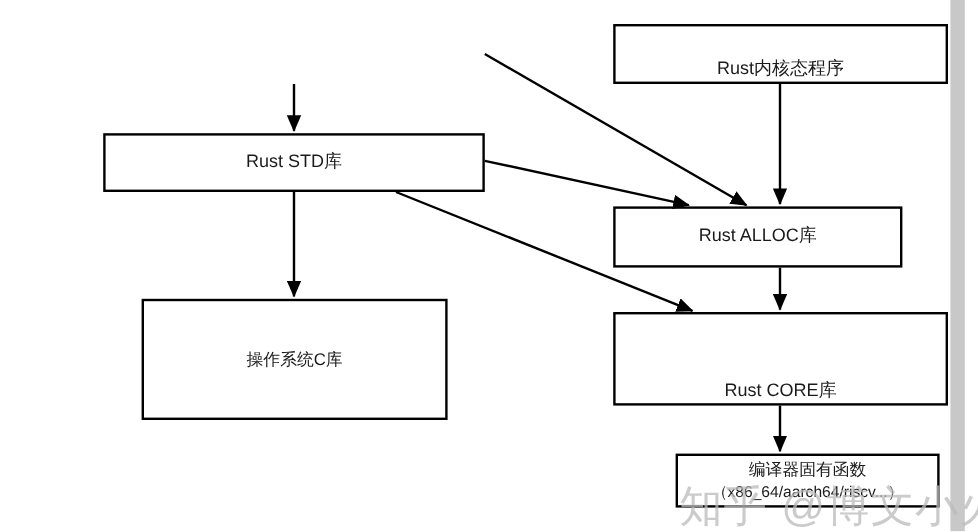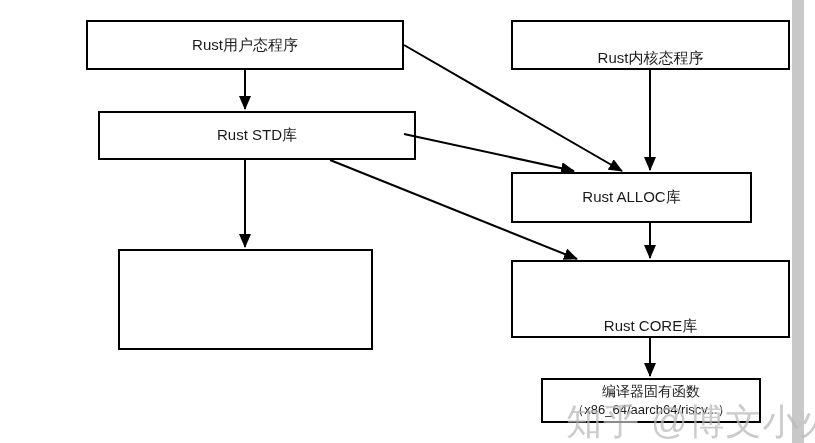--- a/index.html
+++ b/index.html
@@ -34,25 +34,25 @@
     white-space: nowrap;
   }
   .box .label.small {
     font-size: 14px;
   }
   .box .label.tiny {
     font-size: 13px;
   }
   #box-user    { left: 86px;  top: 20px;  width: 318px; height: 50px; }
   #box-kernel  { left: 511px; top: 20px;  width: 279px; height: 50px; justify-content: flex-end; }
-  #box-std     { left: 98px;  top: 111px; width: 318px; height: 49px; }
+  #box-std     { left: 86px;  top: 111px; width: 318px; height: 49px; }
   #box-alloc   { left: 511px; top: 172px; width: 241px; height: 51px; }
   #box-os      { left: 118px; top: 249px; width: 255px; height: 101px; }
   #box-core    { left: 511px; top: 260px; width: 279px; height: 78px; justify-content: flex-end; }
-  #box-intr    { left: 541px; top: 378px; width: 220px; height: 45px; }
+  #box-intr    { left: 563px; top: 378px; width: 220px; height: 45px; }
 
   #arrow-layer {
     position: absolute;
     left: 0; top: 0;
     width: 815px;
     height: 443px;
     z-index: 3;
     pointer-events: none;
   }
   #watermark {
@@ -74,37 +74,35 @@
     height: 443px;
     background: #c8c8c8;
     z-index: 1;
   }
 </style>
 </head>
 <body>
 
 <div id="canvas">
 
-  <div class="box" id="box-user">
-    <span class="label">Rust用户态程序</span>
-  </div>
 
   <div class="box" id="box-kernel">
     <span class="label">Rust内核态程序</span>
   </div>
 
   <div class="box" id="box-std">
     <span class="label">Rust STD库</span>
   </div>
 
   <div class="box" id="box-alloc">
     <span class="label">Rust ALLOC库</span>
   </div>
 
   <div class="box" id="box-os">
+    <span class="label small">操作系统C库</span>
   </div>
 
   <div class="box" id="box-core">
     <span class="label">Rust CORE库</span>
   </div>
 
   <div class="box" id="box-intr">
     <span class="label small">编译器固有函数</span>
     <span class="label tiny">（x86_64/aarch64/riscv...）</span>
   </div>

